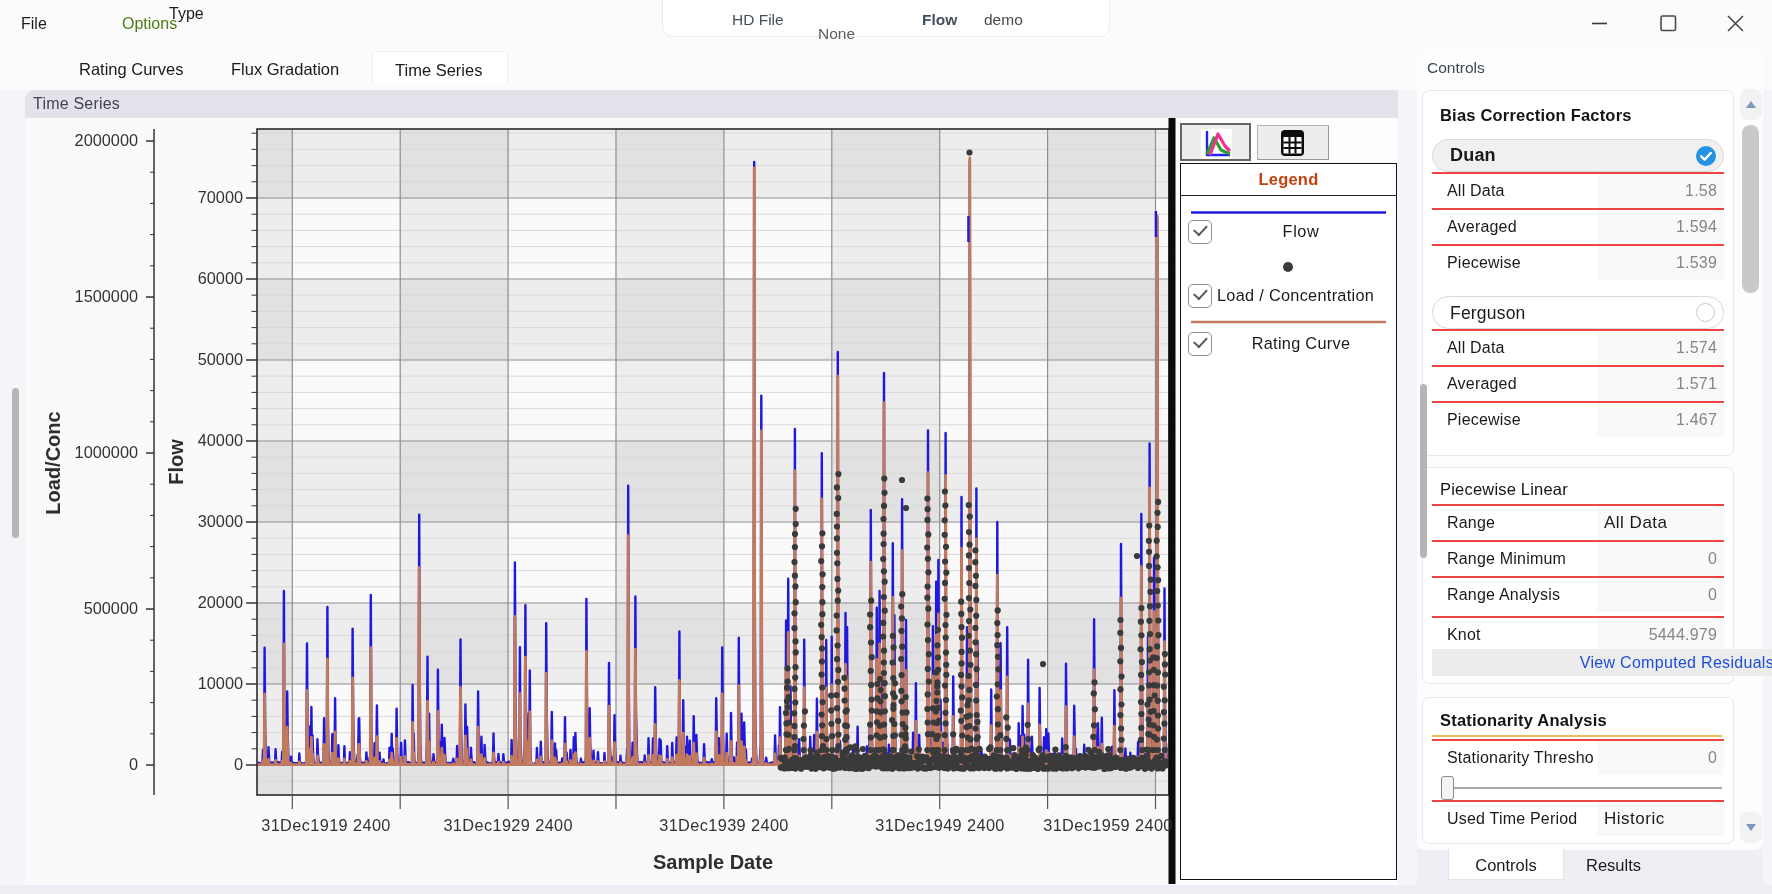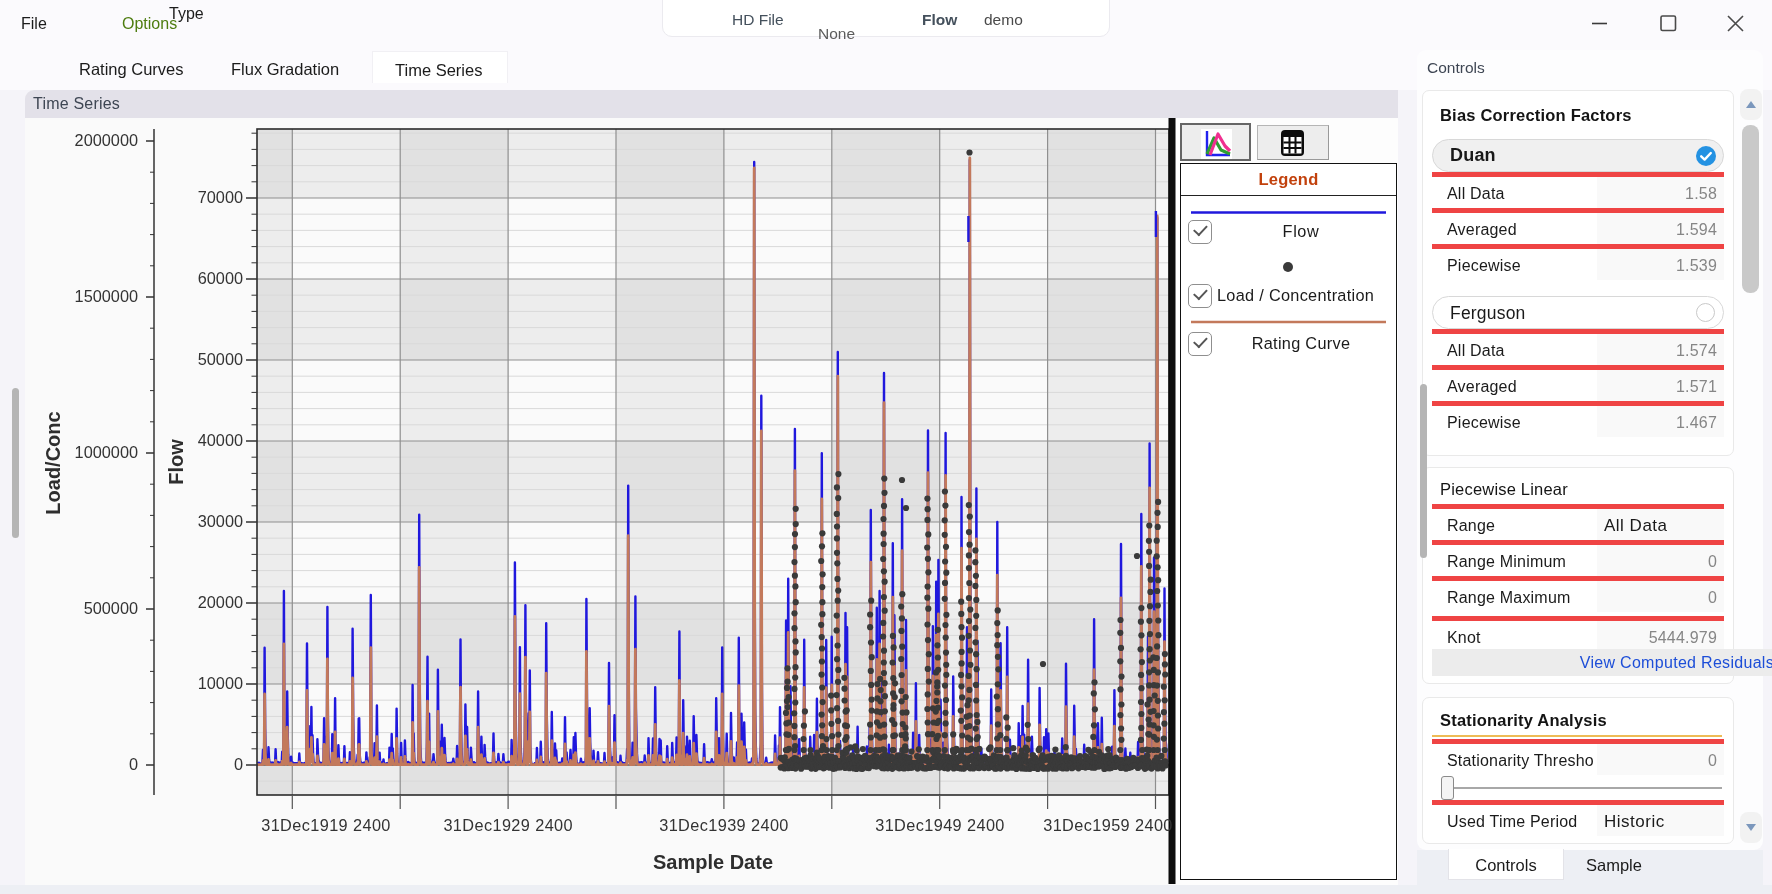--- a/index.html
+++ b/index.html
@@ -1235,21 +1235,21 @@
 <div class="abs" style="left:1440px;top:480px;font-size:16.5px;font-weight:normal;color:#141414;letter-spacing:0.2px;">Piecewise Linear</div>
 <div class="abs row" style="top:504px;">
     <span class="lbl">Range</span>
     <span class="vald">All Data</span>
   </div>
 <div class="abs row" style="top:540px;">
     <span class="lbl">Range Minimum</span>
     <span class="val">0</span>
   </div>
 <div class="abs row" style="top:576px;">
-    <span class="lbl">Range Maximum</span>
+    <span class="lbl">Range Analysis</span>
     <span class="val">0</span>
   </div>
 <div class="abs row" style="top:616px;">
     <span class="lbl">Knot</span>
     <span class="val">5444.979</span>
   </div>
 <div class="abs" style="left:1432px;top:649px;width:342px;height:27px;background:#ececec;text-align:right;font-size:16px;color:#1d4ed8;letter-spacing:0.3px;line-height:27px;">View Computed Residuals</div>
 
 <div class="abs card" style="left:1422px;top:697px;width:312px;height:147px;"></div>
 <div class="abs" style="left:1440px;top:711px;font-size:16.5px;font-weight:bold;color:#141414;letter-spacing:0.2px;">Stationarity Analysis</div>
@@ -1261,33 +1261,33 @@
 <div class="abs" style="left:1441px;top:787px;width:281px;height:2px;background:#a8a8a8;"></div>
 <div class="abs" style="left:1441px;top:776px;width:13px;height:24px;background:#f4f4f4;border:1px solid #8a8a8a;border-radius:3px;"></div>
 <div class="abs row" style="top:800px;border-bottom:none;">
     <span class="lbl">Used Time Period</span>
     <span class="vald">Historic</span>
   </div>
 
 <style>
 .card { background:#fff;border:1px solid #e9e9e9;border-radius:7px; }
 .pill { width:292px;height:33px;border:1px solid #d8d8d8;border-radius:17px; }
-.row { left:1432px;width:292px;height:36px;border-top:5px solid #ef4444; }
+.row { left:1432px;width:292px;height:36px;border-top:2px solid #ef4444; }
 .row .lbl { position:absolute;left:15px;top:8px;font-size:16px;color:#1b1b1b;letter-spacing:0.2px; }
 .row .val { position:absolute;right:7px;top:8px;font-size:16px;color:#8a8a8a;letter-spacing:0.2px; }
 .row .vald { position:absolute;left:172px;top:7px;font-size:17px;color:#1b1b1b;letter-spacing:0.5px; }
 .row::after { content:"";position:absolute;left:165px;top:0;width:127px;height:100%;background:rgba(0,0,0,0.025); }
 </style>
 
 <div class="abs" style="left:1740px;top:89px;width:22px;height:31px;background:#f2f2f2;border-radius:8px;"></div>
 <div class="abs" style="left:1746px;top:101px;width:0;height:0;border-left:5.5px solid transparent;border-right:5.5px solid transparent;border-bottom:7px solid #7b97bc;"></div>
 <div class="abs" style="left:1742px;top:125px;width:17px;height:168px;background:#c9c9c9;border-radius:8px;"></div>
 <div class="abs" style="left:1740px;top:812px;width:22px;height:31px;background:#f2f2f2;border-radius:8px;"></div>
 <div class="abs" style="left:1746px;top:824px;width:0;height:0;border-left:5.5px solid transparent;border-right:5.5px solid transparent;border-top:7px solid #7b97bc;"></div>
 
 <div class="abs" style="left:0px;top:885px;width:1772px;height:9px;background:#edeff4;"></div>
 <div class="abs" style="left:1417px;top:850px;width:346px;height:35px;background:#edeff4;"></div>
 <div class="abs" style="left:1448px;top:849px;width:116px;height:31px;background:#fff;border:1px solid #e3e3e8;border-top:none;"></div>
 <div class="abs" style="left:1448px;top:856px;width:116px;text-align:center;font-size:16.5px;color:#1b1b1b;">Controls</div>
-<div class="abs" style="left:1586px;top:856px;font-size:16.5px;color:#1b1b1b;">Sample</div>
+<div class="abs" style="left:1586px;top:856px;font-size:16.5px;color:#1b1b1b;">Results</div>
 
 <div class="abs" style="left:12px;top:388px;width:6.5px;height:150px;background:#b5b5b5;border-radius:4px;"></div>
 <div class="abs" style="left:1420px;top:384px;width:6.5px;height:174px;background:#b5b5b5;border-radius:4px;"></div>
 
 </body></html>

